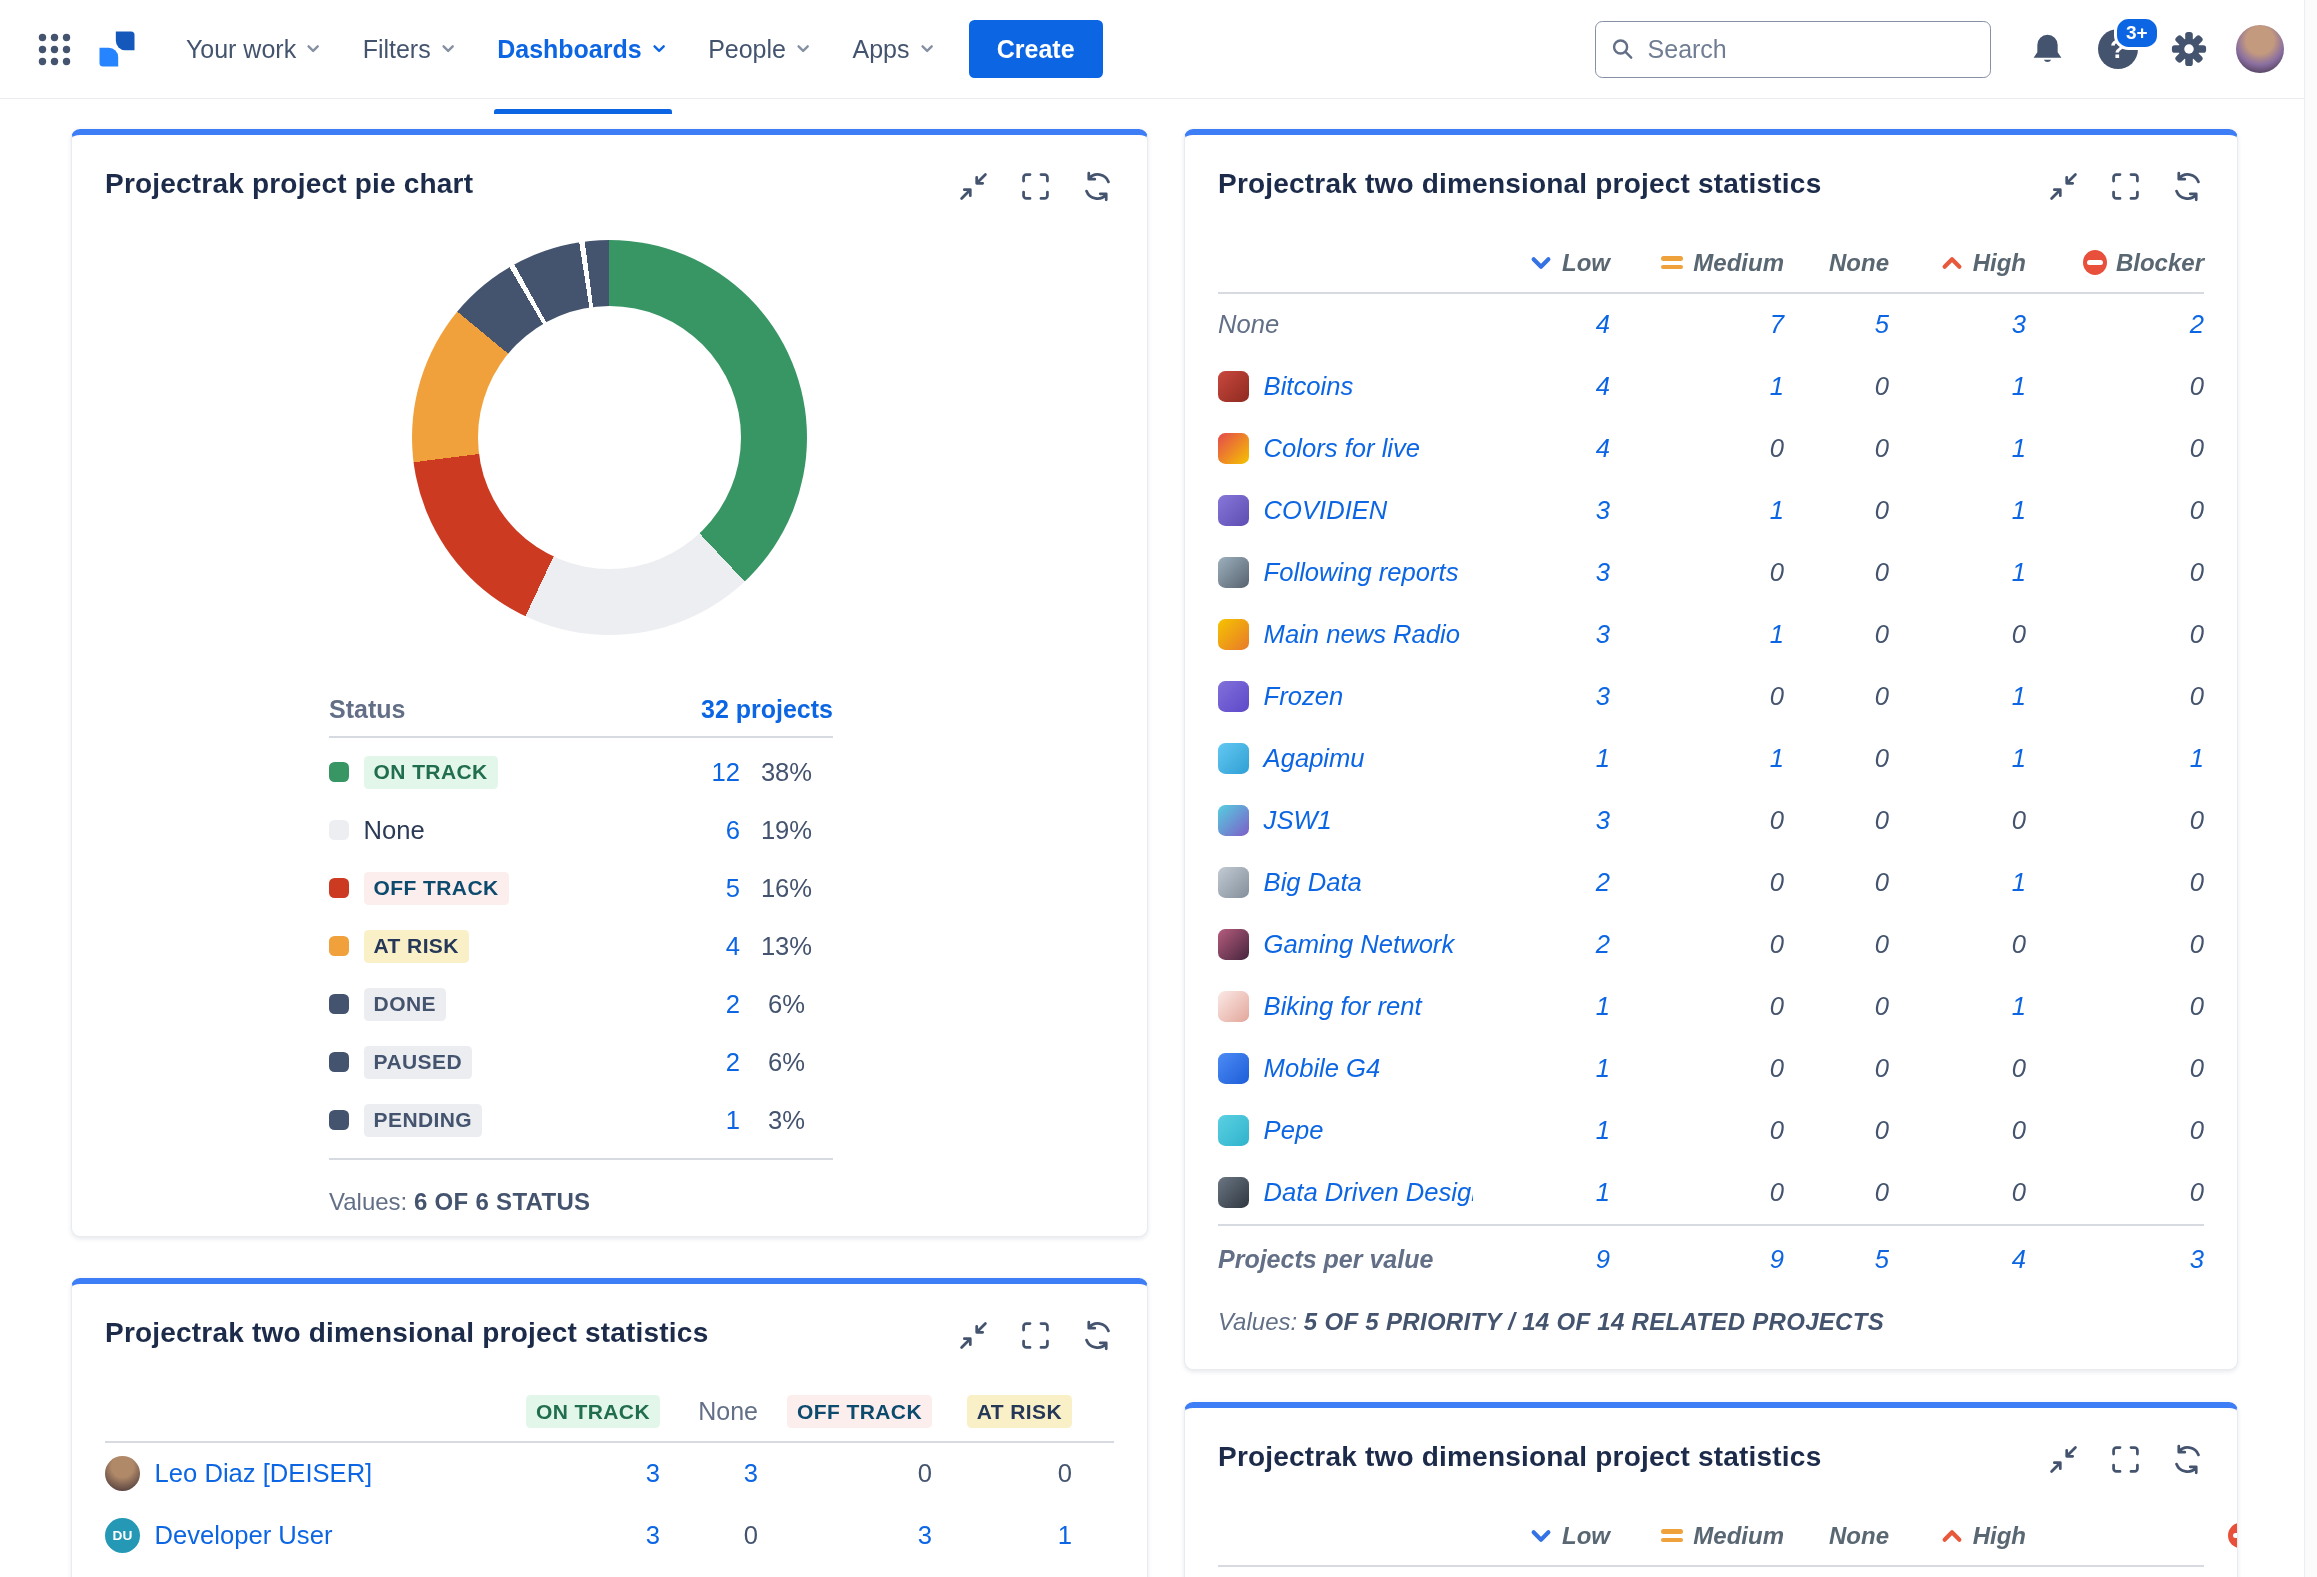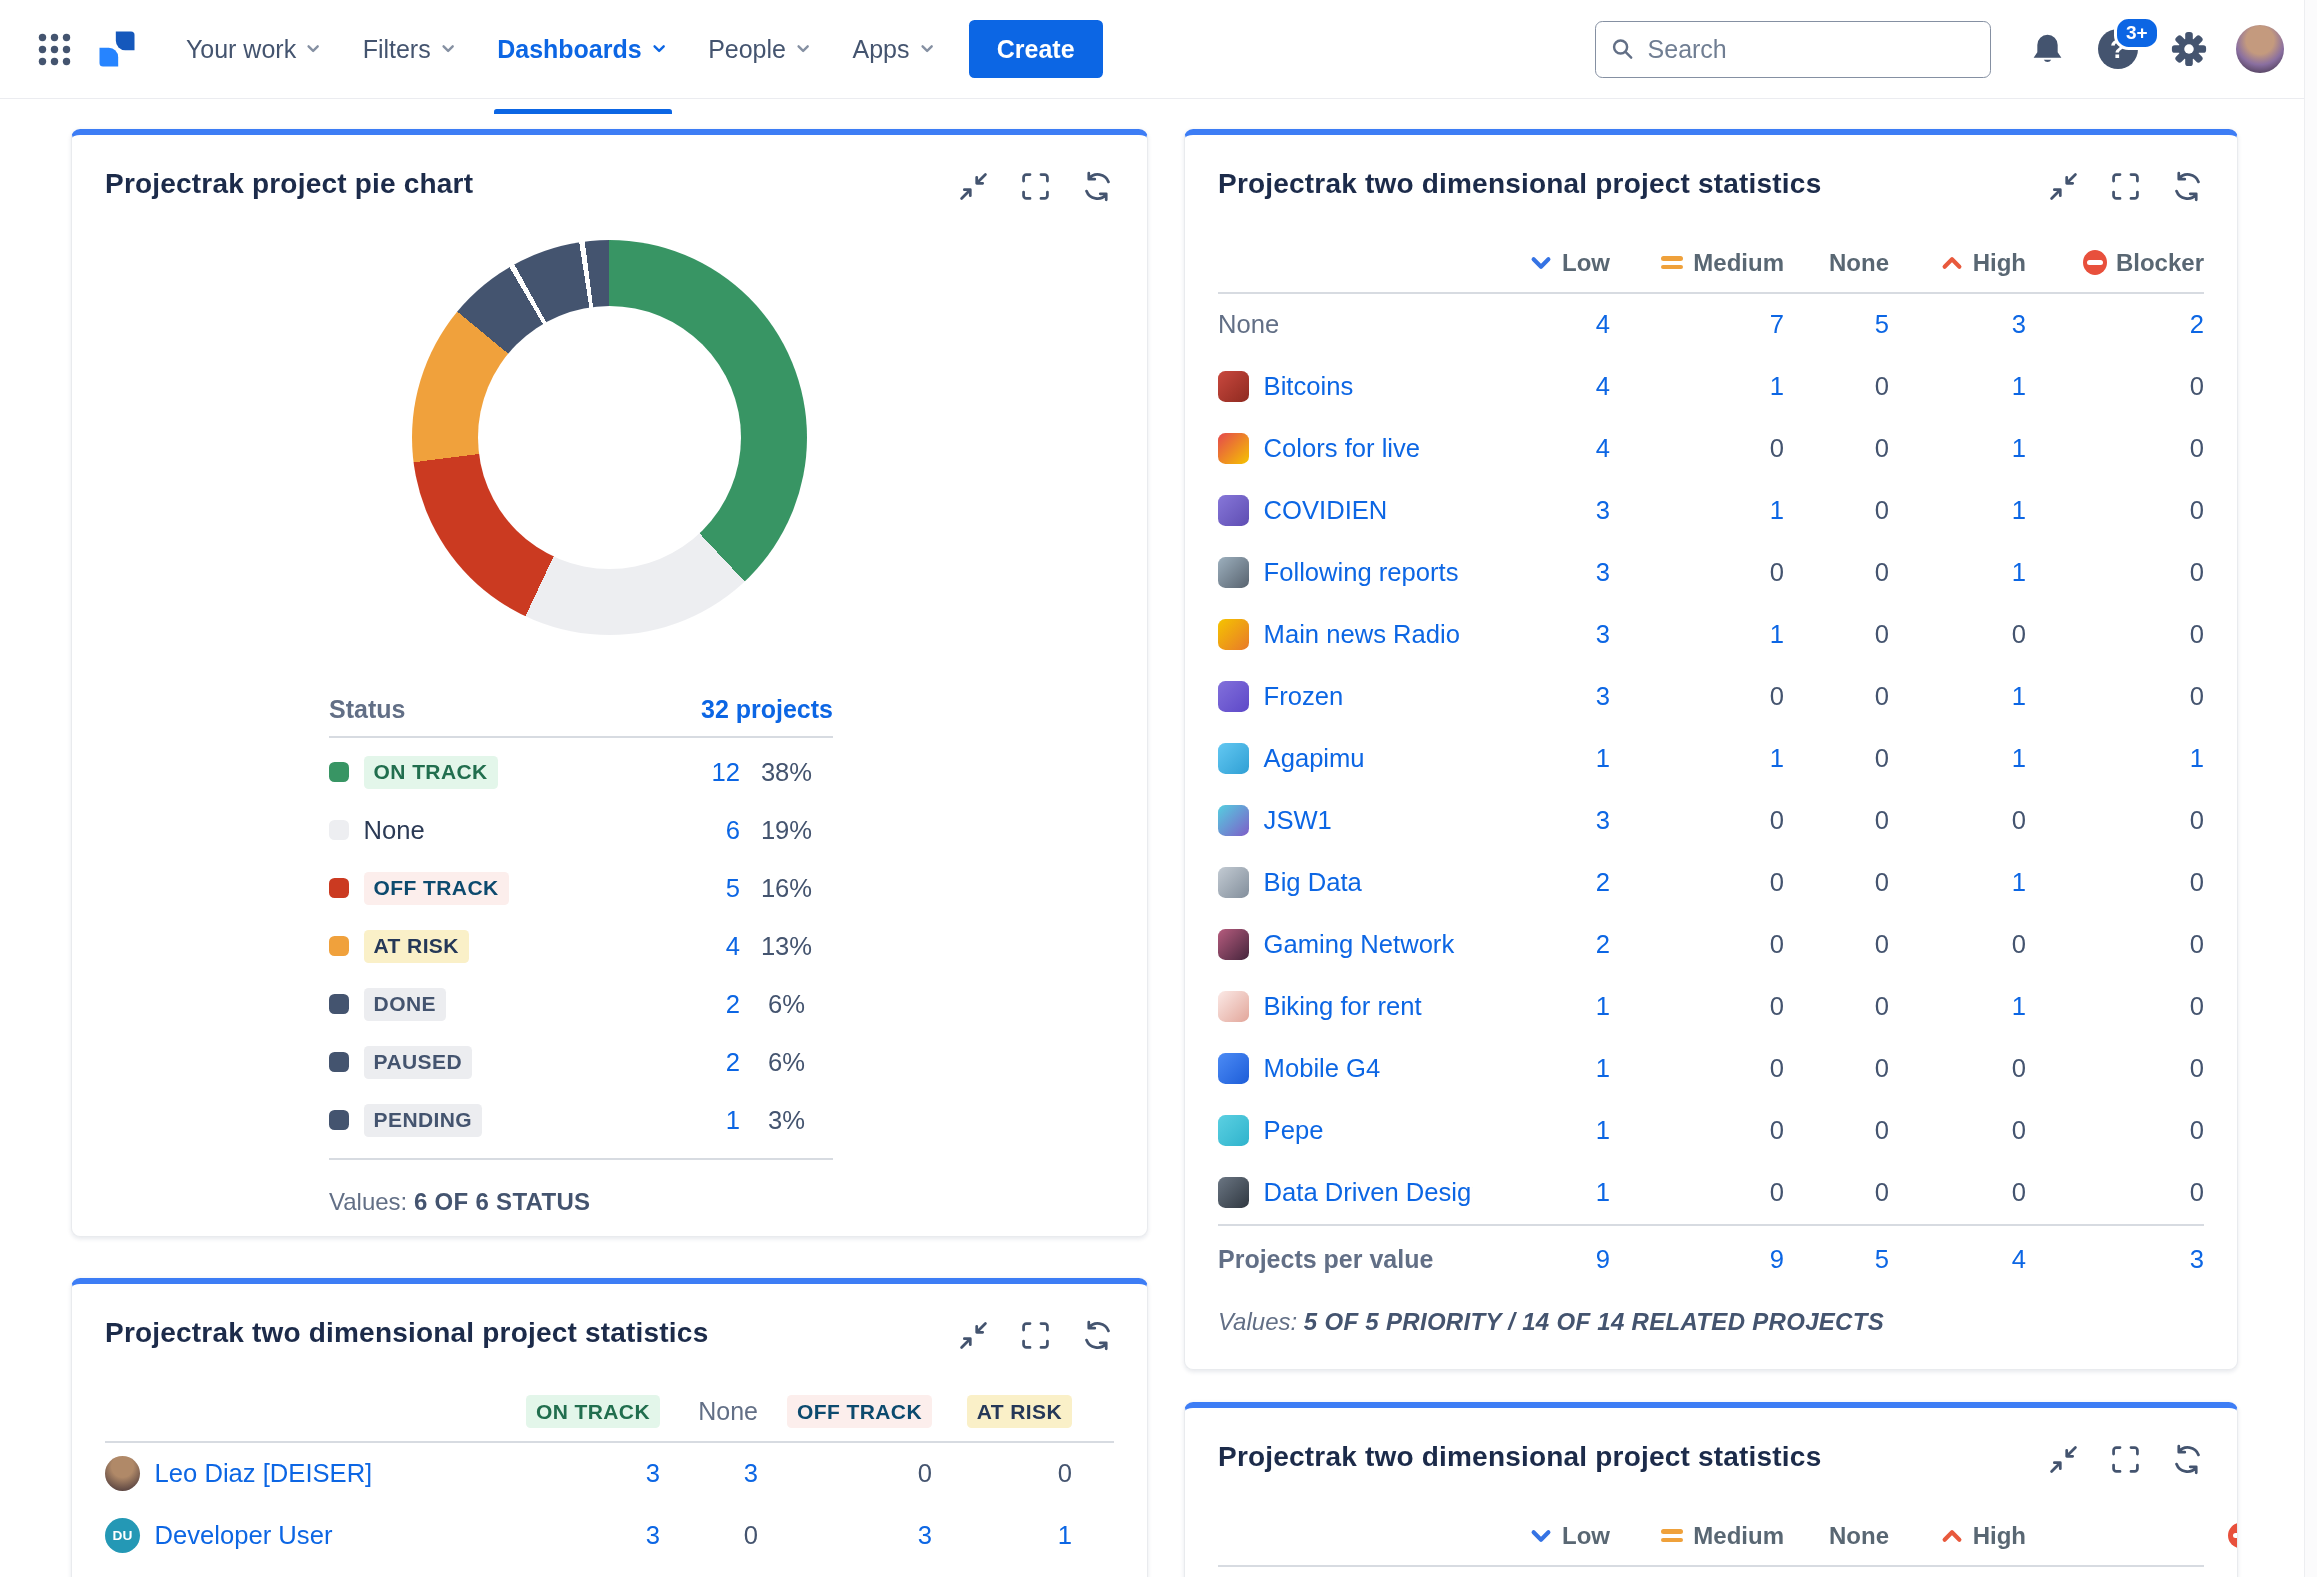--- a/index.html
+++ b/index.html
@@ -98,21 +98,21 @@
   .values-note b{color:#44546F;letter-spacing:0.3px;}
 
   
   .t2d{margin:31px 33px 0 33px;}
   .t2d-header{display:grid;align-items:center;height:58px;border-bottom:2.7px solid #D7DBE1;}
   .t2d-header .hc{display:flex;align-items:center;justify-content:flex-end;gap:9.1px;
     font-size:24px;font-weight:600;color:#596773;white-space:nowrap;}
   .t2d-row{display:grid;align-items:center;height:62px;}
   .t2d-row .name{display:flex;align-items:center;gap:14.6px;font-size:25.6px;color:#0C66E4;cursor:pointer;white-space:nowrap;overflow:hidden;}
   .t2d-row .name.plain{color:#626F86;cursor:default;}
-  .cols-pri{grid-template-columns:1fr 137px 174px 105px 137px 178px;}
+  .cols-pri{grid-template-columns:1fr 137px 174px 105px 137px 178px;font-style:italic;}
   .cols-status{grid-template-columns:1fr 146px 98px 174px 140px;padding-right:42px;}
   .t2d-footer{display:grid;align-items:center;height:68px;border-top:2.7px solid #D7DBE1;}
   .t2d-footer .flabel{font-size:25px;font-weight:600;color:#626F86;}
   .t2d-note{margin-top:14.6px;padding-bottom:37px;font-size:24px;color:#626F86;font-style:italic;}
   .t2d-note b{color:#44546F;letter-spacing:0.3px;}
   .proj-ico{width:31px;height:31px;border-radius:7.3px;flex:0 0 auto;}
   .user-av{width:35px;height:35px;border-radius:50%;flex:0 0 auto;display:flex;align-items:center;justify-content:center;
     color:#fff;font-size:13.7px;font-weight:700;}
   .pri-ico{display:inline-flex;width:24px;height:24px;align-items:center;justify-content:center;flex:0 0 auto;}
   .blocker-dot{width:25px;height:25px;border-radius:50%;background:#E8503C;position:relative;display:inline-block;}

